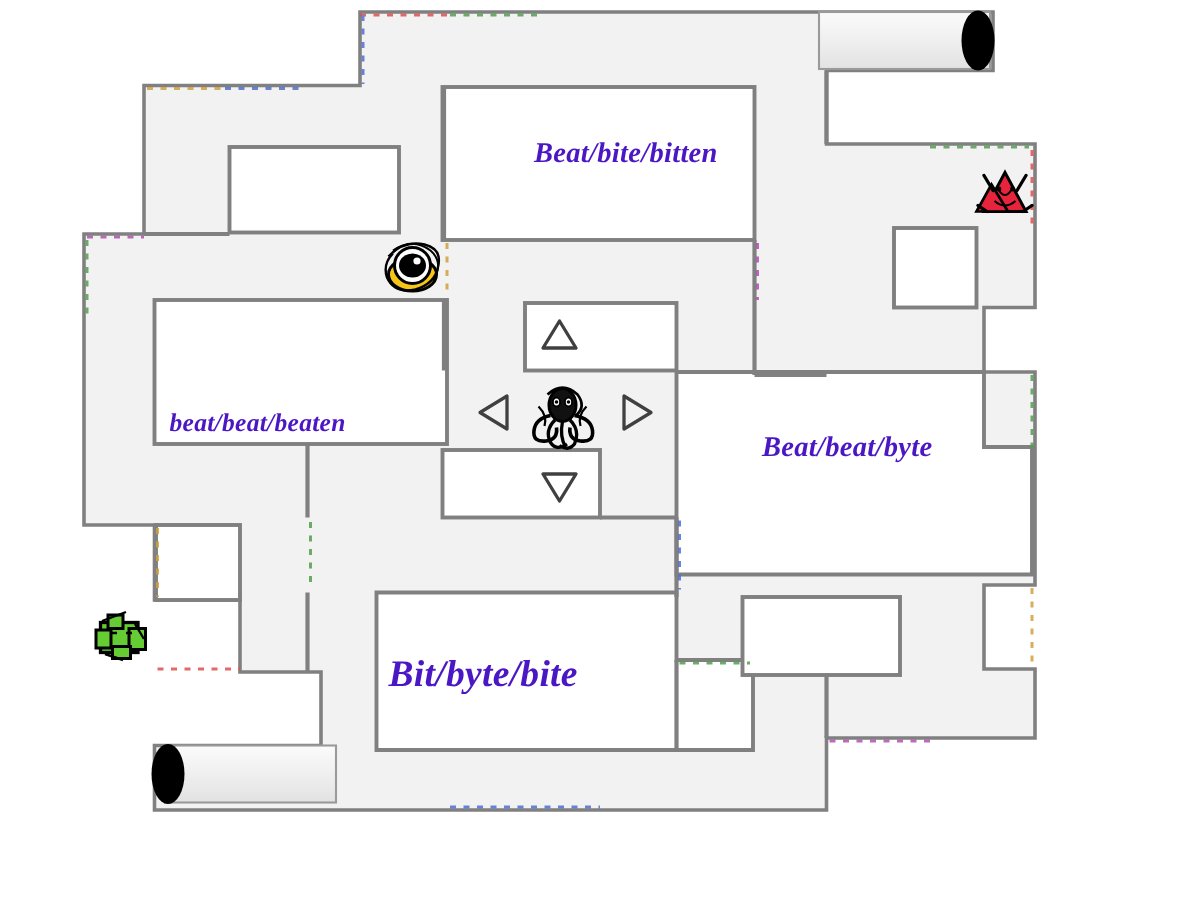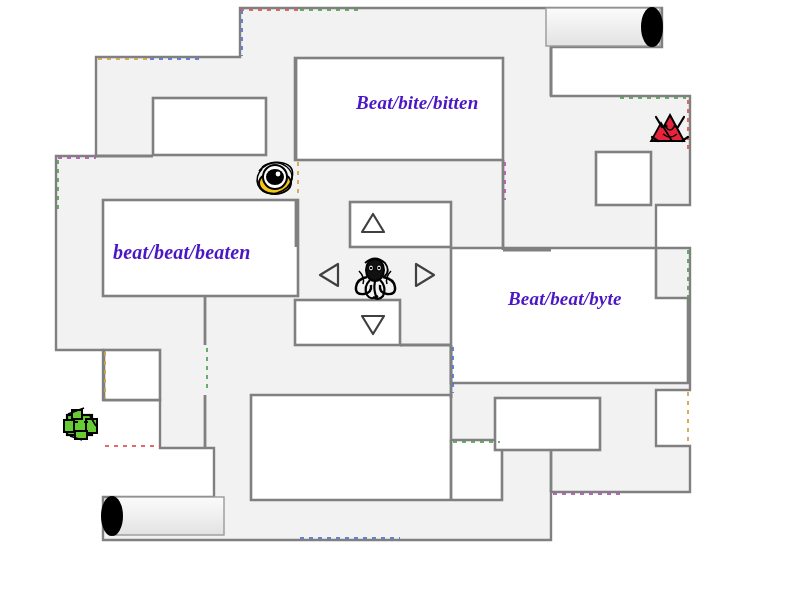--- a/index.html
+++ b/index.html
@@ -30,21 +30,21 @@
   .room-label {
     position: absolute;
     color: #4b17c4;
     font-family: "Liberation Serif", serif;
     font-style: italic;
     font-weight: bold;
     white-space: nowrap;
     letter-spacing: 0.2px;
     user-select: none;
   }
-  .lbl-sm { font-size: 20px; }
+  .lbl-sm { font-size: 17px; margin-top: 31px; }
   .lbl-md { font-size: 19px; }
   .lbl-lg { font-size: 25px; }
 
   .sprite {
     position: absolute;
     width: 44px;
     height: 44px;
   }
   .sprite svg { display: block; width: 100%; height: 100%; }
 
@@ -140,20 +140,21 @@
       <ellipse cx="112" cy="516" rx="11" ry="20" fill="#000000"></ellipse>
     </g>
   </svg>
 
   <div class="room-label lbl-md" style="left:356px; top:92px;">Beat/bite/bitten</div>
 
   <div class="room-label lbl-sm" style="left:113px; top:241px;">beat/beat/beaten</div>
 
   <div class="room-label lbl-md" style="left:508px; top:288px;">Beat/beat/byte</div>
 
+  <div class="room-label lbl-lg" style="left:259px; top:436px;">Bit/byte/bite</div>
 
   <div class="dir-arrow" style="left:360px; top:208px;">
     <svg viewBox="0 0 26 30">
       <polygon points="13,6 24,24 2,24" fill="none" stroke="#404040" stroke-width="2.2" stroke-linejoin="round"></polygon>
     </svg>
   </div>
   <div class="dir-arrow" style="left:360px; top:310px;">
     <svg viewBox="0 0 26 30">
       <polygon points="13,24 24,6 2,6" fill="none" stroke="#404040" stroke-width="2.2" stroke-linejoin="round"></polygon>
     </svg>

